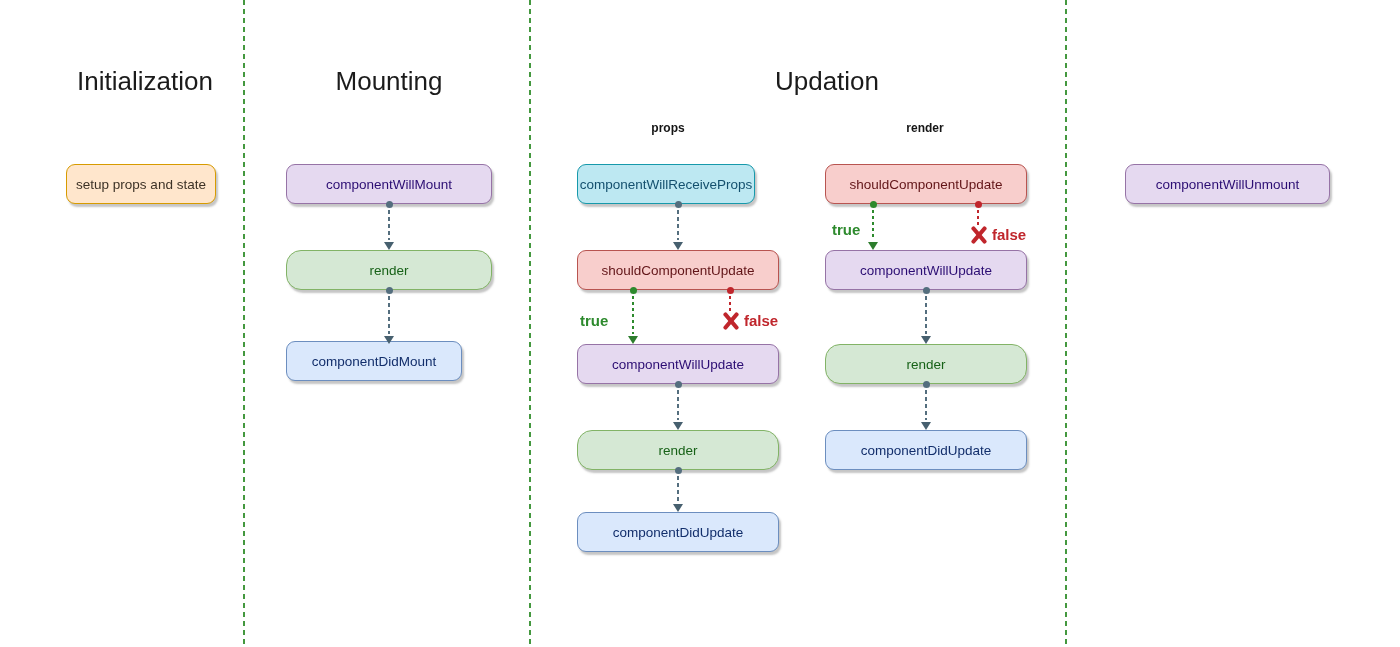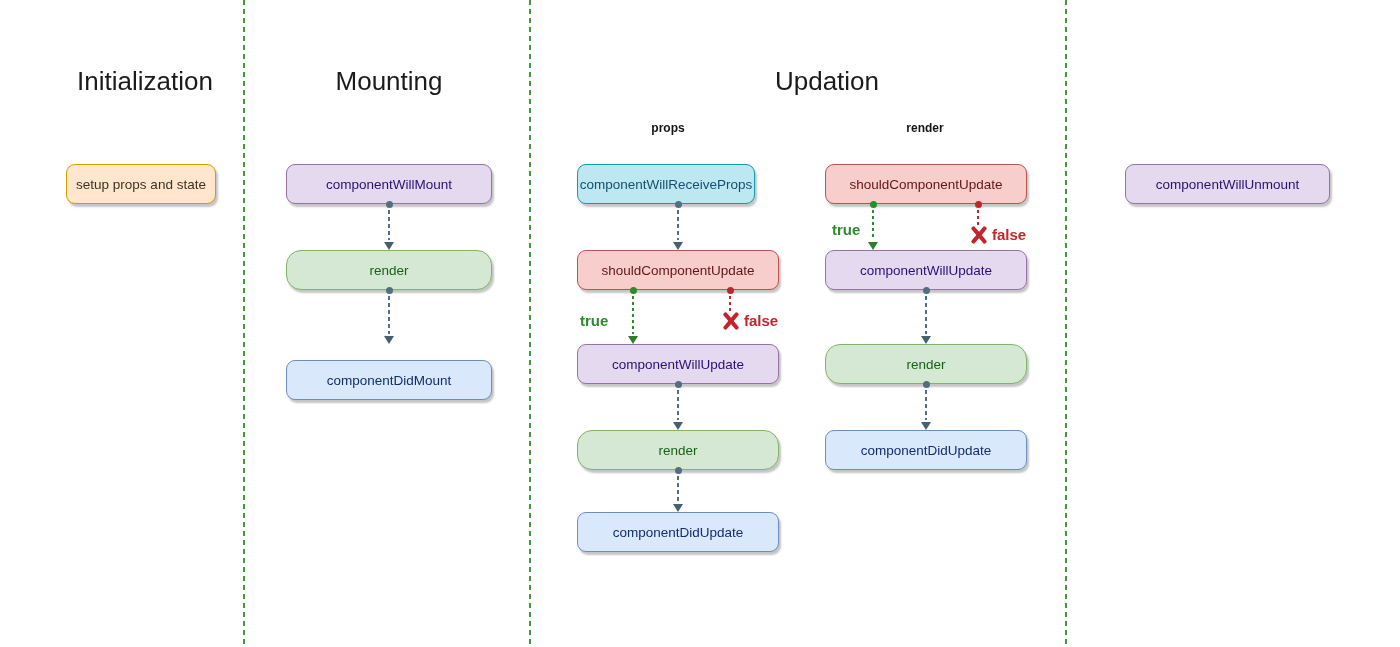--- a/index.html
+++ b/index.html
@@ -62,21 +62,21 @@
   <div class="hdr" style="left:389px;top:66px">Mounting</div>
   <div class="hdr" style="left:827px;top:66px">Updation</div>
 
   <div class="subhdr" style="left:668px;top:121px">props</div>
   <div class="subhdr" style="left:925px;top:121px">render</div>
 
   <div class="node orange" style="left:66px;top:164px;width:150px">setup props and state</div>
 
   <div class="node purple" style="left:286px;top:164px;width:206px">componentWillMount</div>
   <div class="node green" style="left:286px;top:250px;width:206px">render</div>
-  <div class="node blue" style="left:286px;top:360px;width:206px">componentDidMount</div>
+  <div class="node blue" style="left:286px;top:341px;width:176px">componentDidMount</div>
 
   <div class="varrow gray" style="left:384px;top:204px;height:46px">
     <span class="dot"></span>
       <span class="shaft"></span>
       <span class="head"></span>
   </div>
   <div class="varrow gray" style="left:384px;top:290px;height:54px">
     <span class="dot"></span>
       <span class="shaft"></span>
       <span class="head"></span>

